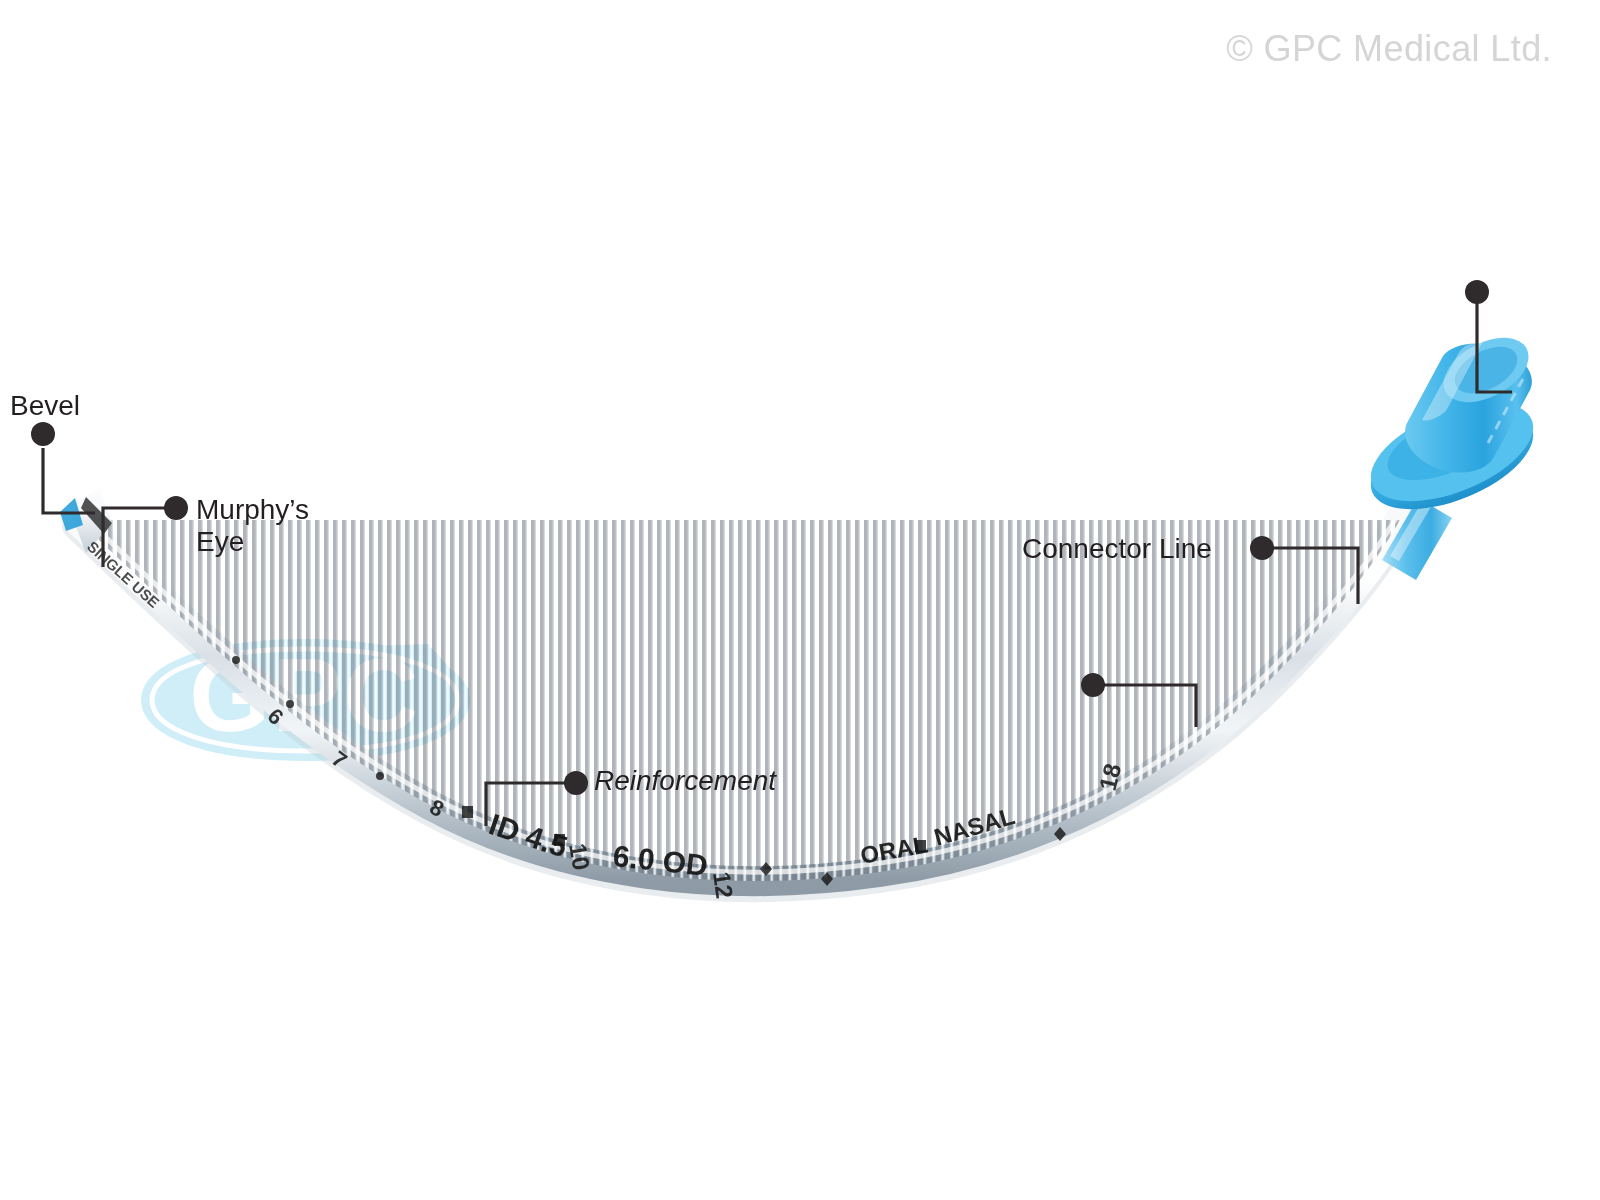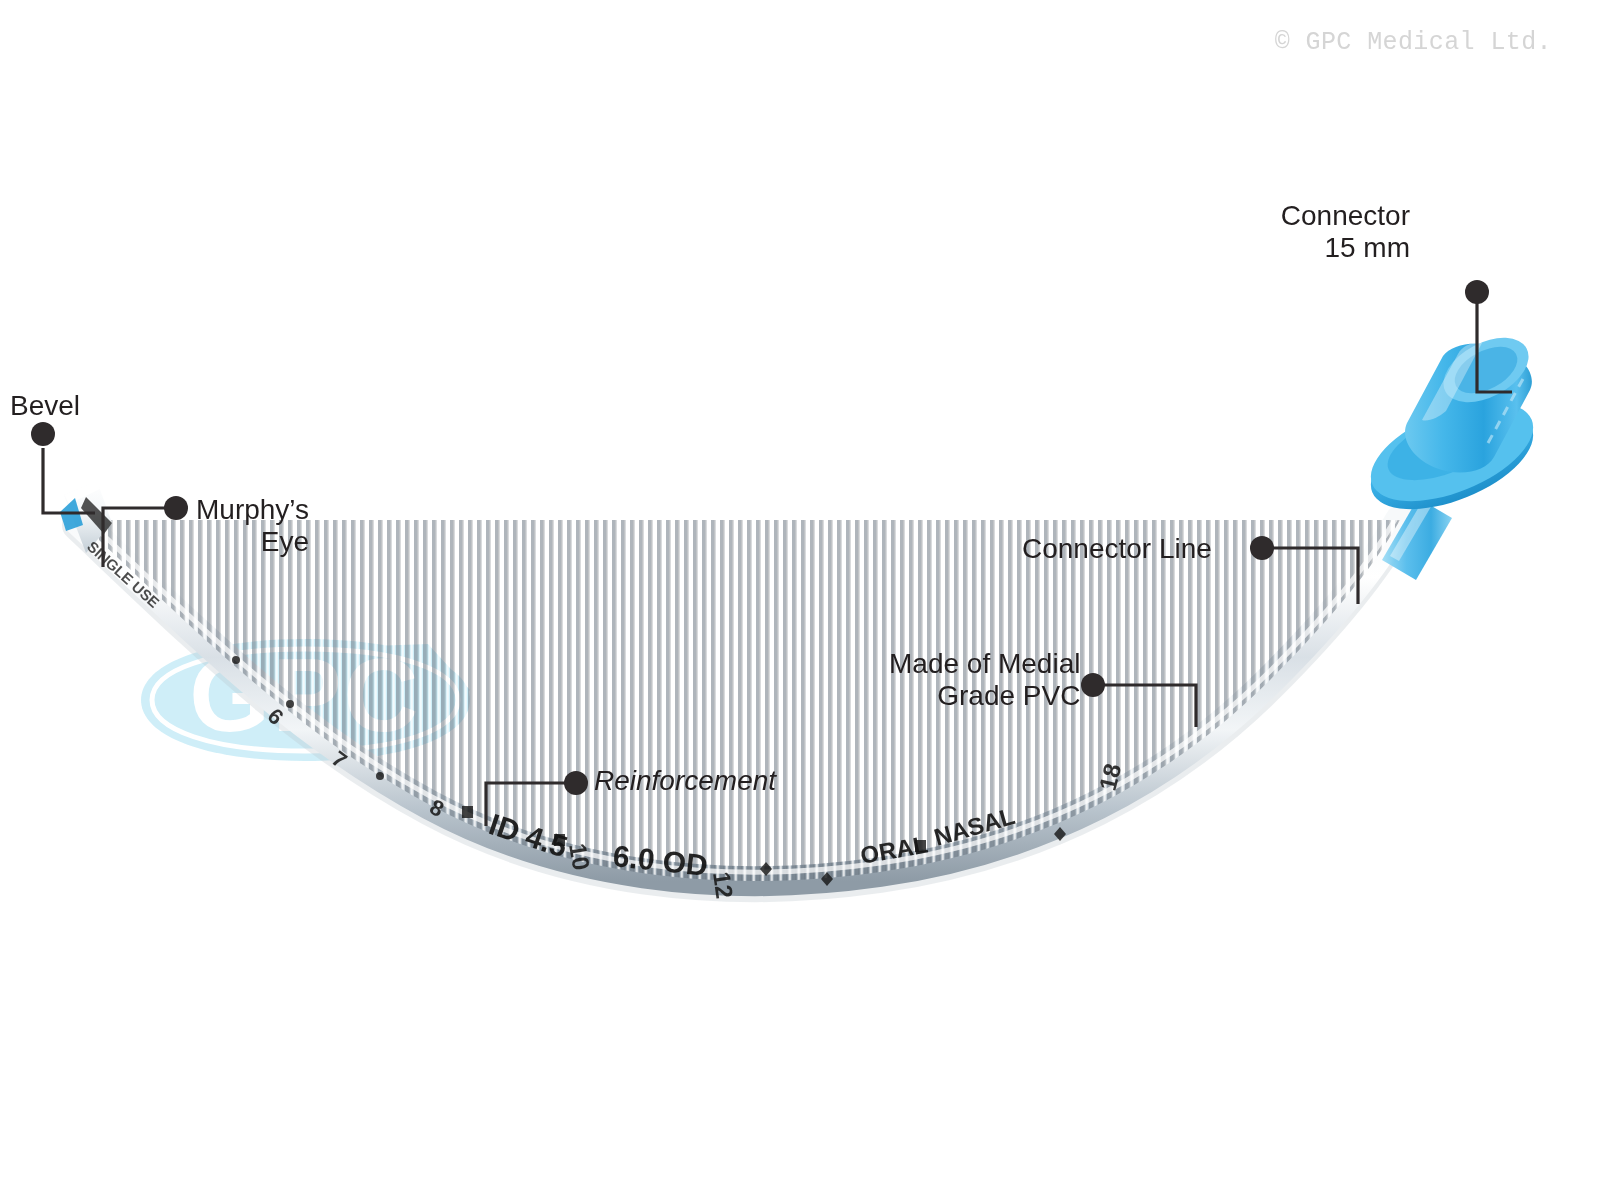--- a/index.html
+++ b/index.html
@@ -18,34 +18,33 @@
   #artwork {
     position: absolute;
     left: 0; top: 0;
     width: 1600px;
     height: 1200px;
   }
   .copyright {
     position: absolute;
     right: 48px;
     top: 28px;
-    font-size: 25px;
+    font-size: 36px;
     color: #d5d5d5;
     letter-spacing: 0.4px;
     white-space: nowrap;
-    font-family: Liberation Mono, monospace;
+    font-family: Liberation Sans, sans-serif;
   }
   .callout-label {
     position: absolute;
     font-size: 28px;
     line-height: 1.16;
     color: #231f20;
     white-space: pre;
     font-family: "Liberation Sans", sans-serif;
-    text-align: right;
   }
   .lbl-bevel       { left: 10px;   top: 390px; }
   .lbl-murphys     { left: 196px;  top: 494px; }
   .lbl-connector   { left: 1410px; top: 200px; text-align: right; transform: translateX(-100%); }
   .lbl-radiopaque  { left: 1022px; top: 533px; }
   .lbl-pvc         { left: 889px;  top: 648px; }
   .lbl-reinforce   { left: 594px;  top: 765px; font-style: italic; }
 </style>
 </head>
 <body>
@@ -221,23 +220,19 @@
     </g>
   </svg>
 
   <div class="copyright">© GPC Medical Ltd.</div>
 
   <div class="callout-label lbl-bevel">Bevel</div>
 
   <div class="callout-label lbl-murphys">Murphy’s
 Eye</div>
 
-  <div class="callout-label lbl-connector">Connector
-15 mm</div>
 
   <div class="callout-label lbl-radiopaque">Connector Line</div>
 
-  <div class="callout-label lbl-pvc">Made of Medial
-Grade PVC</div>
 
   <div class="callout-label lbl-reinforce">Reinforcement</div>
 
 </div>
 
 </body></html>

